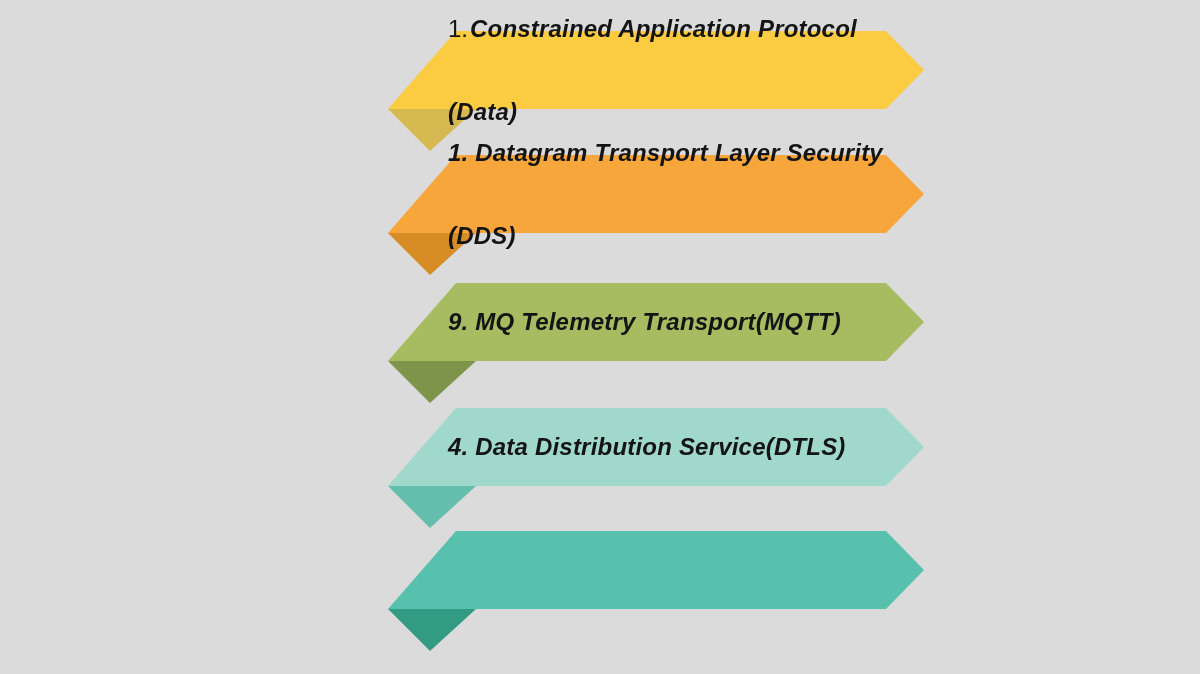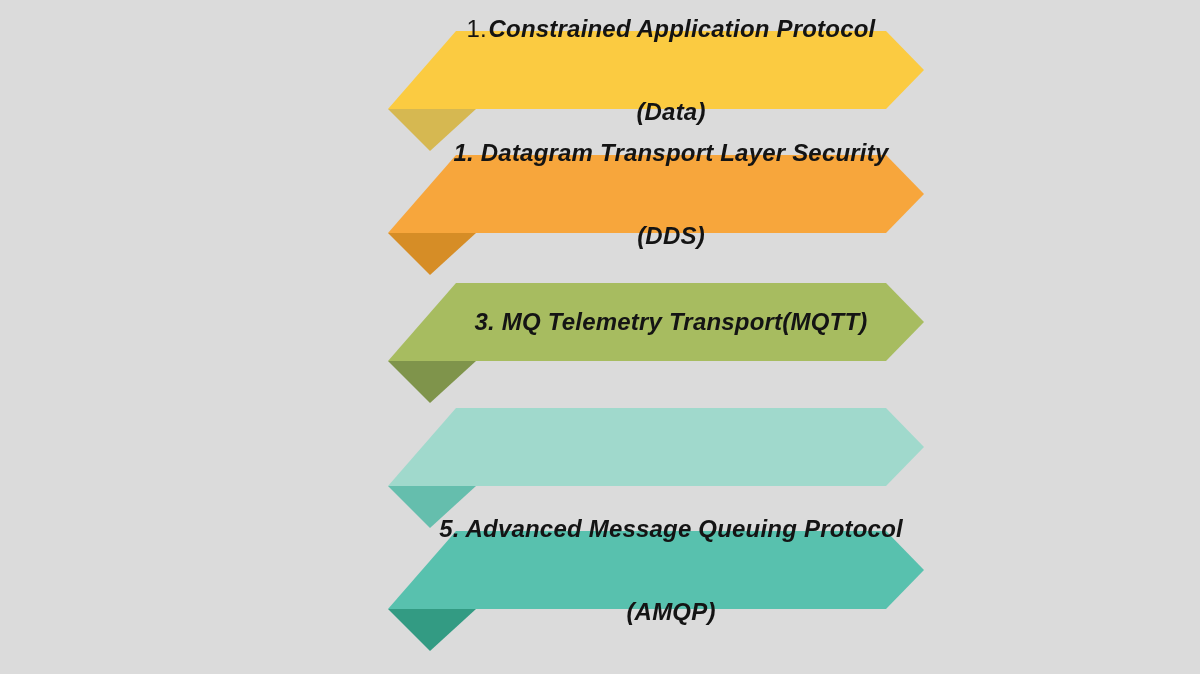--- a/index.html
+++ b/index.html
@@ -27,21 +27,21 @@
     overflow: visible;
   }
   .label {
     position: absolute;
     top: 0;
     left: 60px;
     right: 30px;
     height: 78px;
     display: flex;
     flex-direction: column;
-    align-items: center;
+    align-items: flex-start;
     justify-content: center;
     text-align: center;
     font-size: 24px;
     line-height: 38px;
     font-weight: 700;
     font-style: italic;
     color: #141414;
     letter-spacing: 0.2px;
     white-space: nowrap;
     gap: 45px;
@@ -80,35 +80,34 @@
       <div class="line">(DDS)</div>
     </div>
   </div>
 
   <div class="banner" style="top:283px">
     <svg width="536" height="121" viewBox="0 0 536 121">
       <polygon points="0,78 88,78 42,120" fill="#7F944B"></polygon>
       <polygon points="68,0 498,0 536,39 498,78 0,78" fill="#A7BC60"></polygon>
     </svg>
     <div class="label">
-      <div class="line">3. MQ Telemetry Transport(MQTT)</div>
+      <div class="line">9. MQ Telemetry Transport(MQTT)</div>
     </div>
   </div>
 
   <div class="banner" style="top:408px">
     <svg width="536" height="121" viewBox="0 0 536 121">
       <polygon points="0,78 88,78 42,120" fill="#65BEAD"></polygon>
       <polygon points="68,0 498,0 536,39 498,78 0,78" fill="#A0D9CC"></polygon>
     </svg>
+    <div class="label">
+      <div class="line">4. Data Distribution Service(DTLS)</div>
+    </div>
   </div>
 
   <div class="banner" style="top:531px">
     <svg width="536" height="121" viewBox="0 0 536 121">
       <polygon points="0,78 88,78 42,120" fill="#339B83"></polygon>
       <polygon points="68,0 498,0 536,39 498,78 0,78" fill="#58C1AE"></polygon>
     </svg>
-    <div class="label">
-      <div class="line">5. Advanced Message Queuing Protocol</div>
-      <div class="line">(AMQP)</div>
-    </div>
   </div>
 
 </div>
 
 </body></html>

